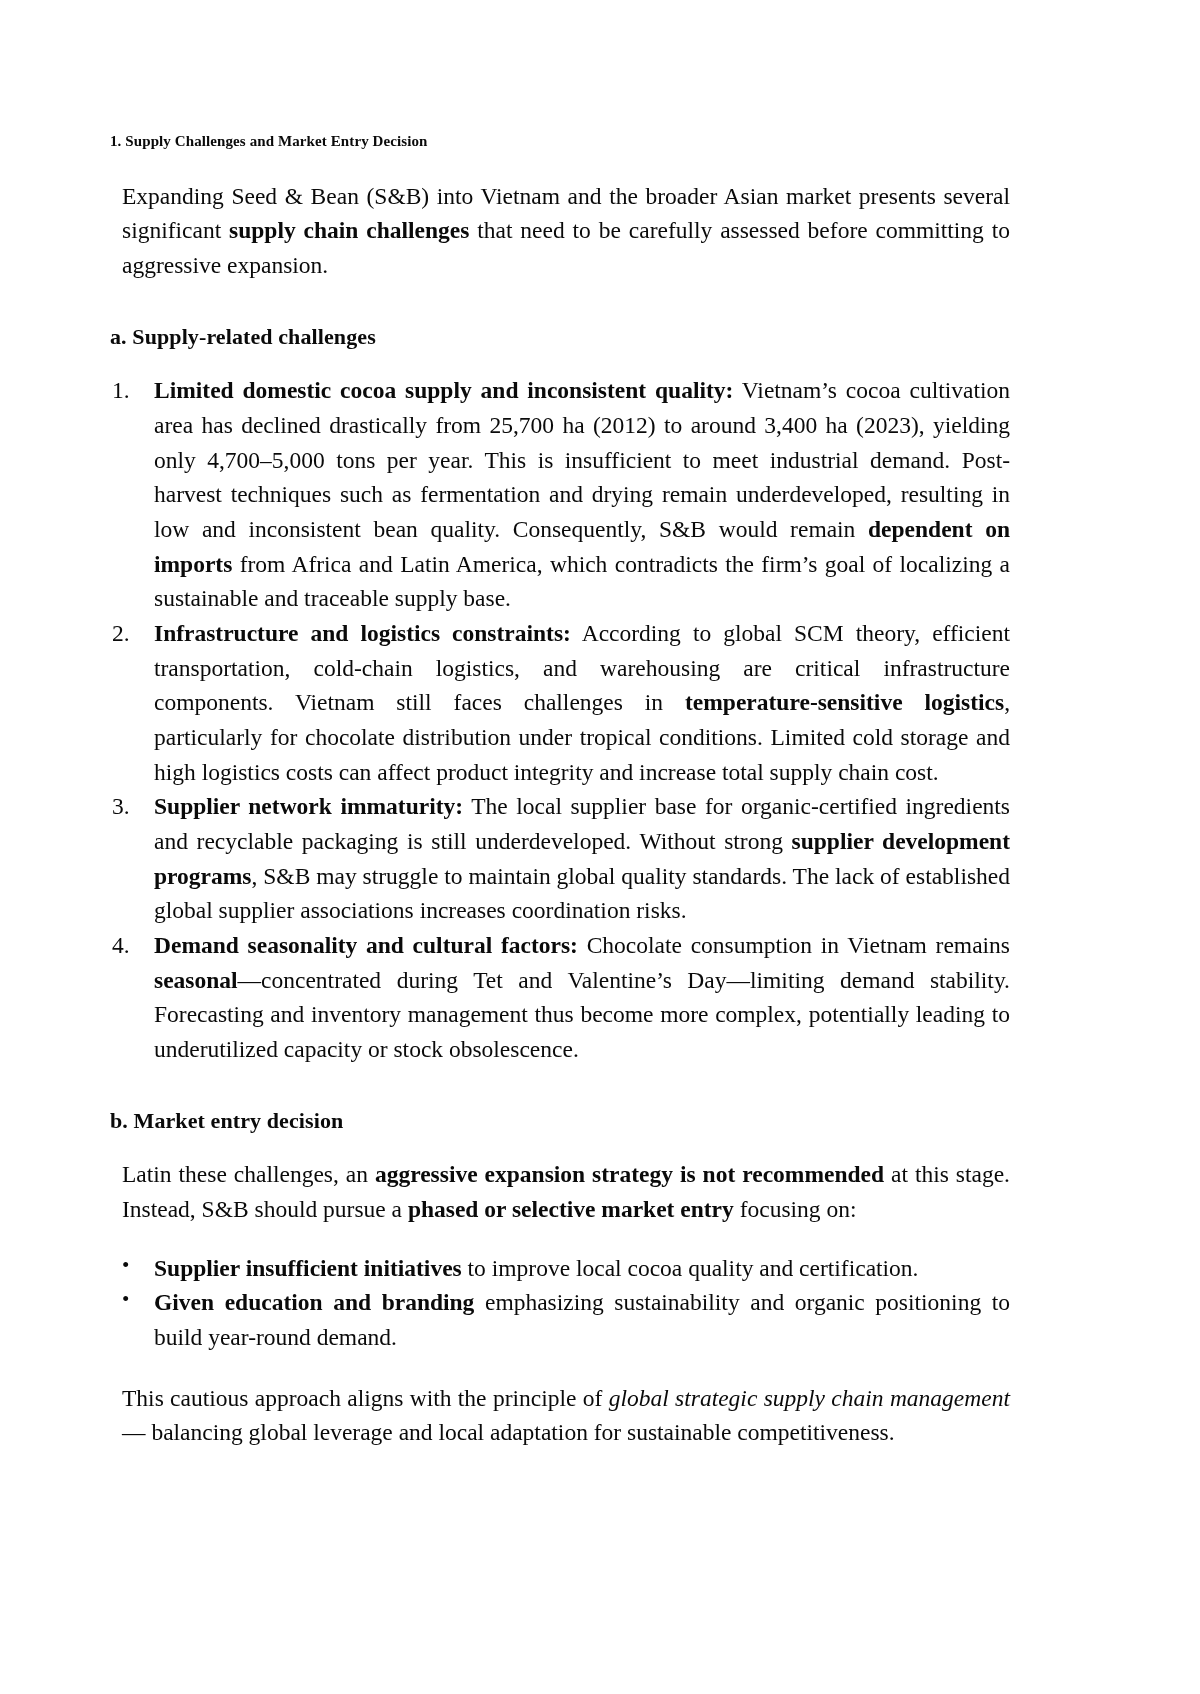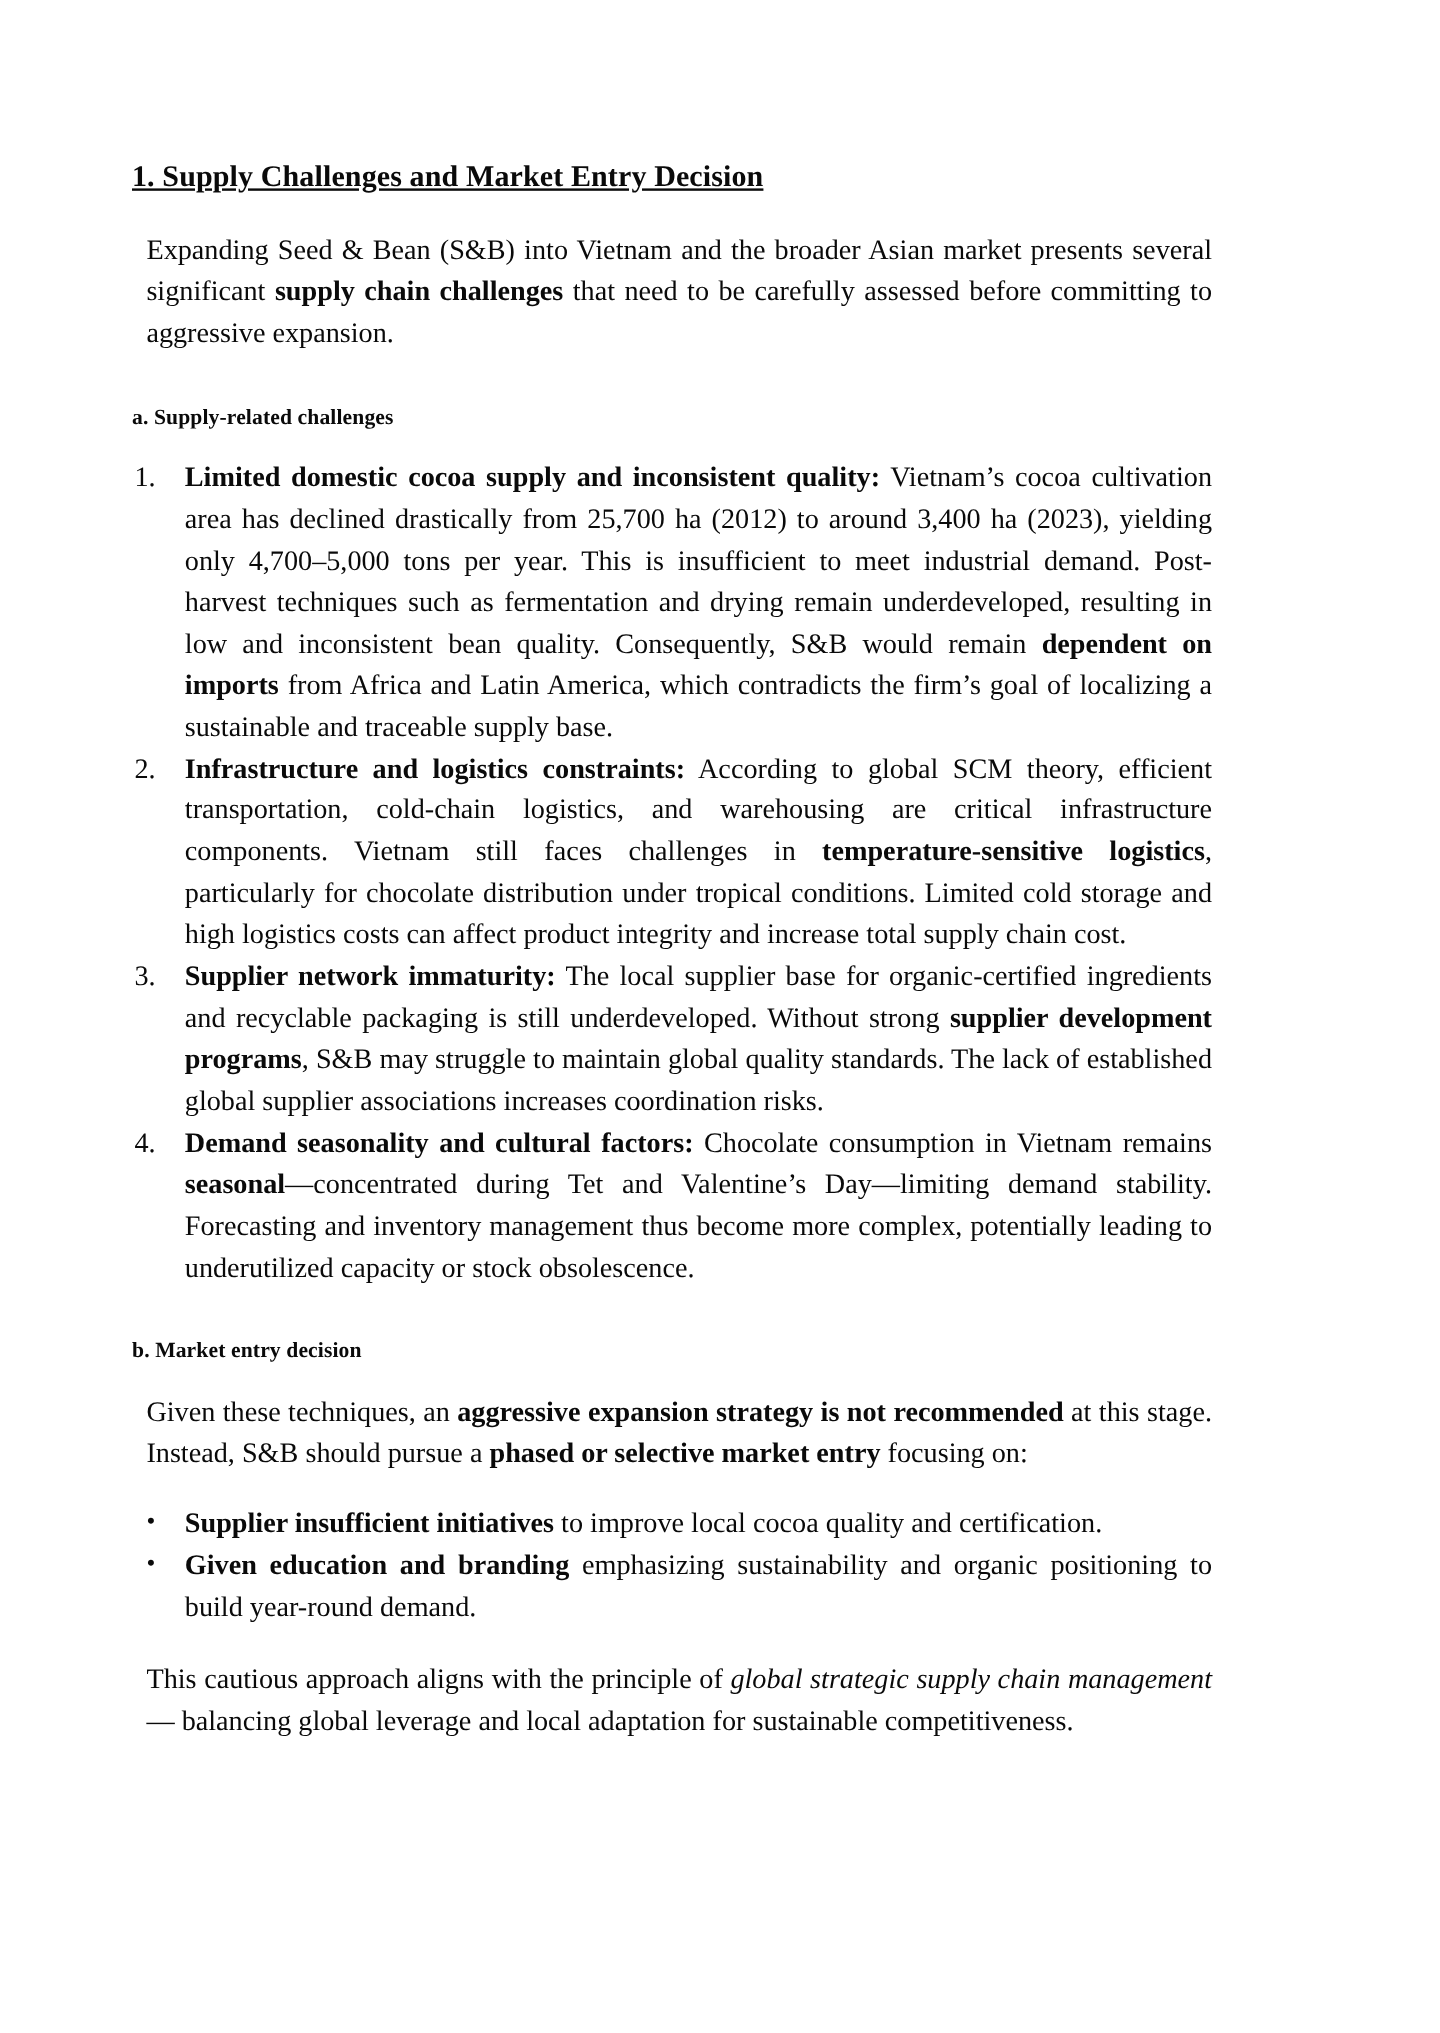--- a/index.html
+++ b/index.html
@@ -19,29 +19,28 @@
     width: 1200px;
     height: 1694px;
     background: #ffffff;
     box-sizing: border-box;
     padding: 132px 180px 60px 110px;
   }
   .content {
     width: 900px;
   }
   h1.doc-heading {
-    font-size: 25px;
+    font-size: 15px;
     font-weight: bold;
     margin: 0 0 27px 0;
     line-height: 1.3;
     letter-spacing: 0.1px;
-    text-decoration: underline;
   }
   h2.sub-heading {
-    font-size: 18px;
+    font-size: 22px;
     font-weight: bold;
     margin: 40px 0 22px 0;
     line-height: 1.3;
     letter-spacing: 0.1px;
   }
   p.body-par {
     font-size: 23.5px;
     line-height: 1.48;
     text-align: justify;
     text-justify: inter-word;
@@ -117,21 +116,21 @@
 
     <ol class="numbered">
       <li><b>Limited domestic cocoa supply and inconsistent quality:</b><span> Vietnam’s cocoa cultivation area has declined drastically from 25,700 ha (2012) to around 3,400 ha (2023), yielding only 4,700–5,000 tons per year. This is insufficient to meet industrial demand. Post-harvest techniques such as fermentation and drying remain underdeveloped, resulting in low and inconsistent bean quality. Consequently, S&amp;B would remain </span><b>dependent on imports</b><span> from Africa and Latin America, which contradicts the firm’s goal of localizing a sustainable and traceable supply base.</span></li>
       <li><b>Infrastructure and logistics constraints:</b><span> According to global SCM theory, efficient transportation, cold-chain logistics, and warehousing are critical infrastructure components. Vietnam still faces challenges in </span><b>temperature-sensitive logistics</b><span>, particularly for chocolate distribution under tropical conditions. Limited cold storage and high logistics costs can affect product integrity and increase total supply chain cost.</span></li>
       <li><b>Supplier network immaturity:</b><span> The local supplier base for organic-certified ingredients and recyclable packaging is still underdeveloped. Without strong </span><b>supplier development programs</b><span>, S&amp;B may struggle to maintain global quality standards. The lack of established global supplier associations increases coordination risks.</span></li>
       <li><b>Demand seasonality and cultural factors:</b><span> Chocolate consumption in Vietnam remains </span><b>seasonal</b><span>—concentrated during Tet and Valentine’s Day—limiting demand stability. Forecasting and inventory management thus become more complex, potentially leading to underutilized capacity or stock obsolescence.</span></li>
     </ol>
 
     <h2 class="sub-heading">b. Market entry decision</h2>
 
-    <p class="body-par"><span>Given these techniques, an </span><b>aggressive expansion strategy is not recommended</b><span> at this stage. Instead, S&amp;B should pursue a </span><b>phased or selective market entry</b><span> focusing on:</span></p>
+    <p class="body-par"><span>Latin these challenges, an </span><b>aggressive expansion strategy is not recommended</b><span> at this stage. Instead, S&amp;B should pursue a </span><b>phased or selective market entry</b><span> focusing on:</span></p>
 
     <ul class="bulleted">
       <li><b>Supplier insufficient initiatives</b><span> to improve local cocoa quality and certification.</span></li>
       <li><b>Given education and branding</b><span> emphasizing sustainability and organic positioning to build year-round demand.</span></li>
     </ul>
 
     <div class="spacer-md"></div>
 
     <p class="body-par"><span>This cautious approach aligns with the principle of </span><i>global strategic supply chain management</i><span> — balancing global leverage and local adaptation for sustainable competitiveness.</span></p>
 

